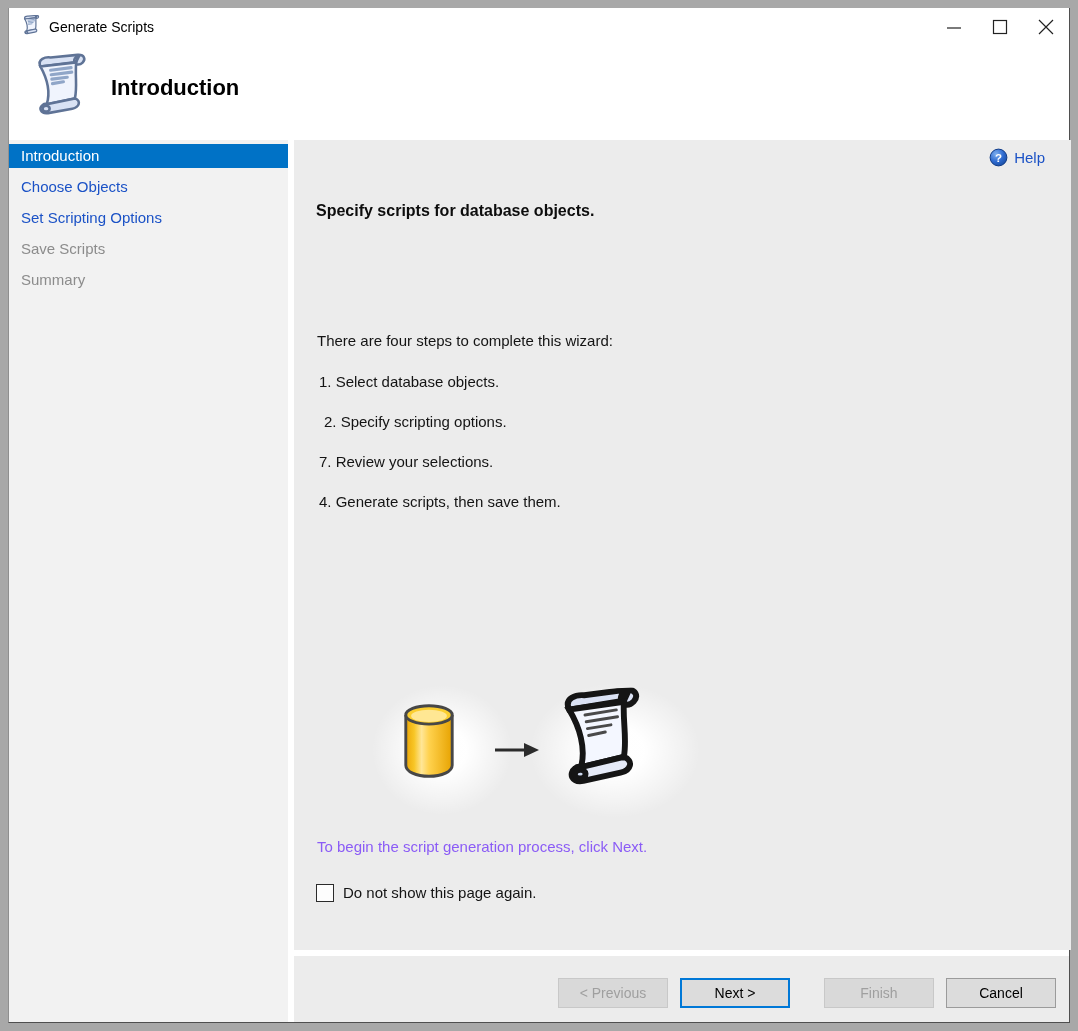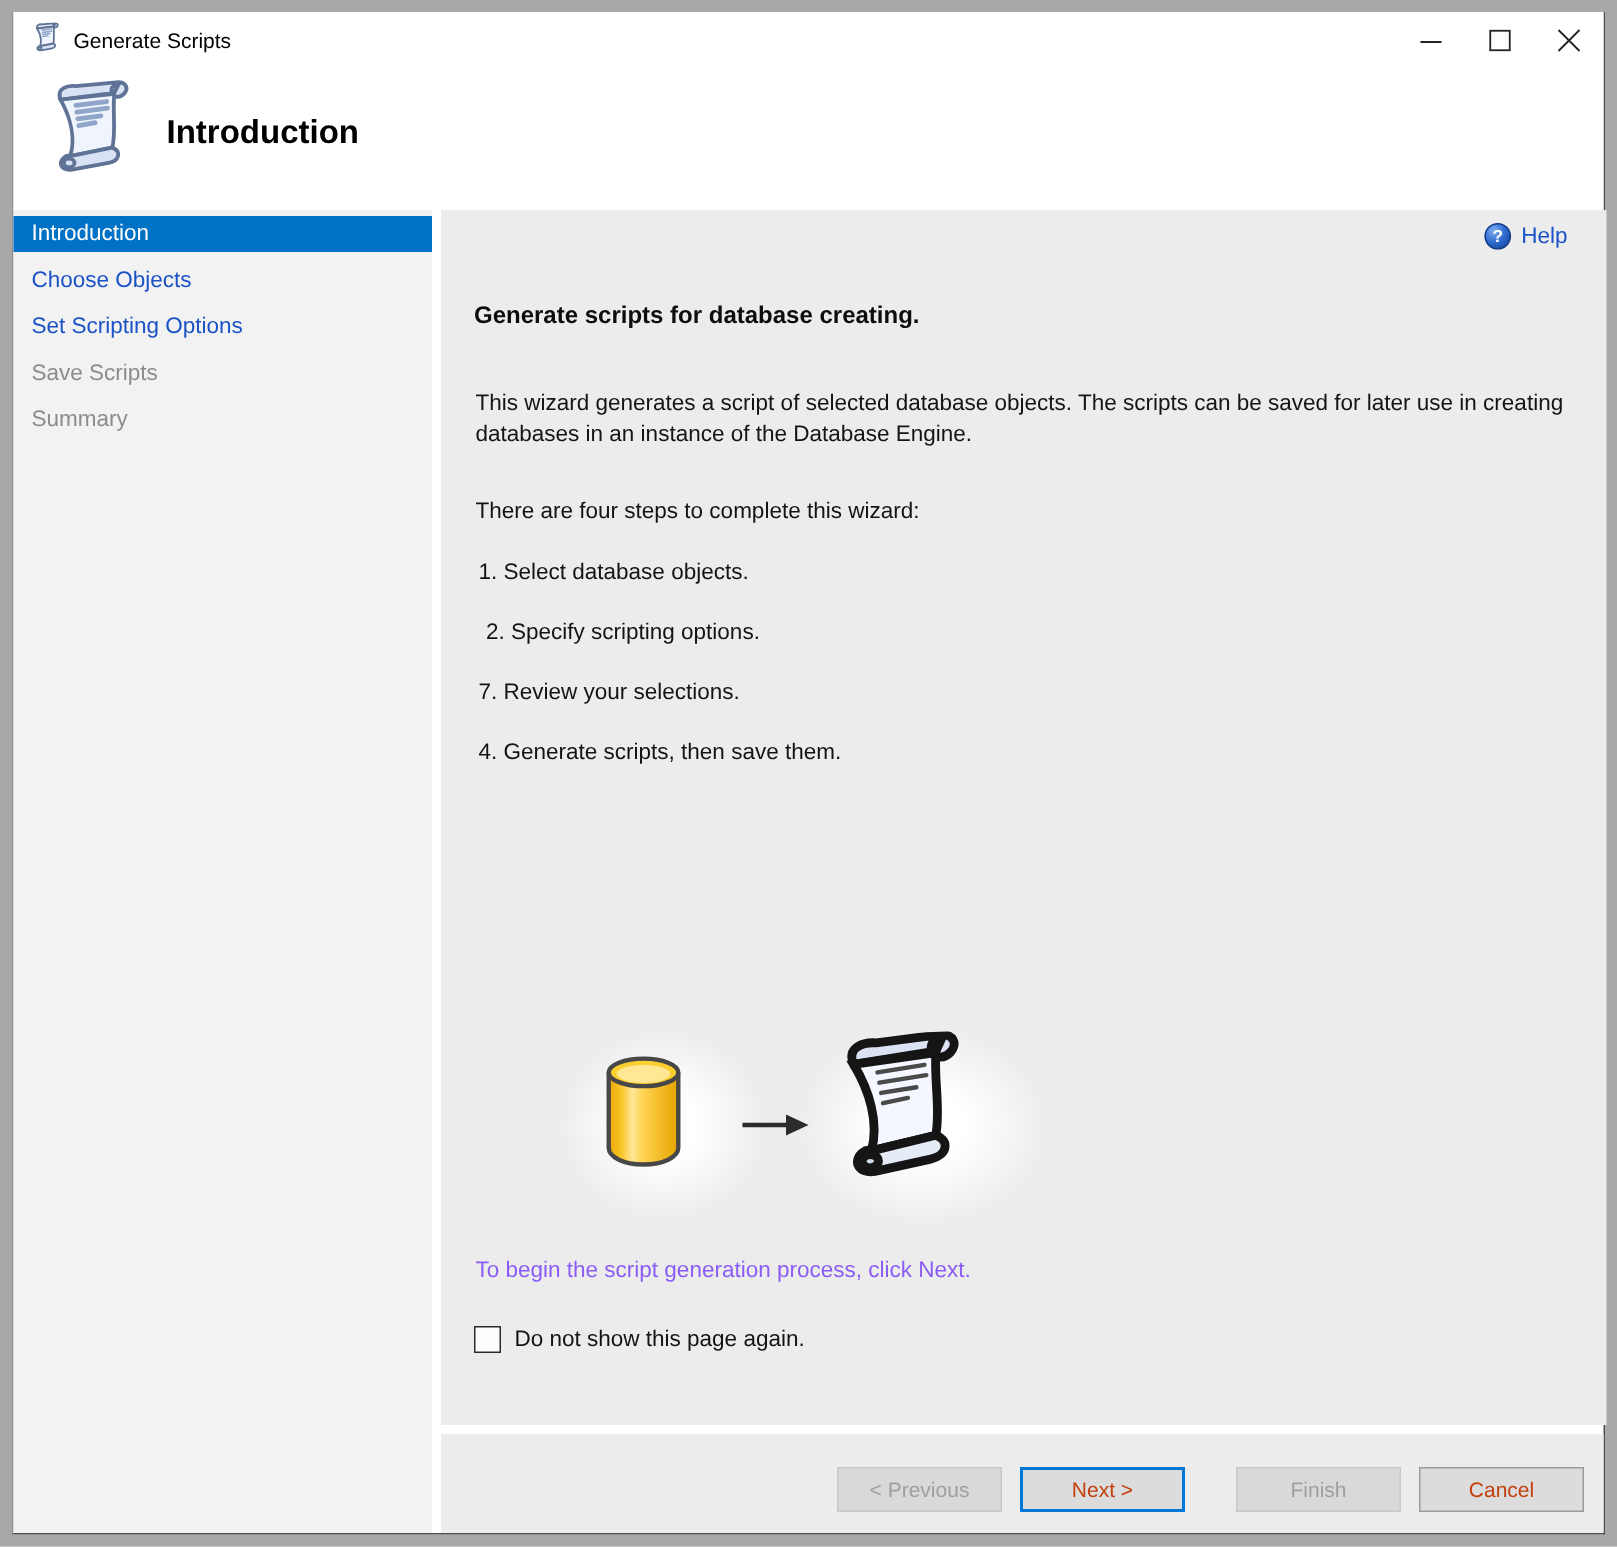--- a/index.html
+++ b/index.html
@@ -50,21 +50,21 @@
   .glow.g2{left:158px;top:0;width:170px;height:135px;}
   .db-icon{position:absolute;left:28px;top:18px;width:58px;height:82px;}
   .arrow-icon{position:absolute;left:122px;top:58px;width:46px;height:18px;}
   .scroll-art{position:absolute;left:168px;top:6px;width:112px;height:118px;transform:rotate(-2deg);}
   .footer-note{position:absolute;left:23px;top:698px;font-size:15px;color:#8b5cf6;}
   .checkbox-row{position:absolute;left:22px;top:744px;display:flex;gap:9px;cursor:pointer;}
   .checkbox{width:18px;height:18px;background:#fdfdfd;border:1px solid #2b2b2b;box-sizing:border-box;}
   .checkbox-label{font-size:15px;color:#141414;}
   
   .bottombar{position:absolute;left:285px;top:948px;right:0;bottom:0;background:#ececec;display:flex;align-items:flex-start;justify-content:flex-end;gap:12px;padding:22px 13px 0 0;box-sizing:border-box;}
-  .btn{width:110px;height:30px;font-size:14px;font-family:"Liberation Sans",sans-serif;background:#dcdcdc;border:1px solid #9b9b9b;color:#c2410c;cursor:pointer;box-sizing:border-box;}
+  .btn{width:110px;height:30px;font-size:14px;font-family:"Liberation Sans",sans-serif;background:#dcdcdc;border:1px solid #9b9b9b;color:#000000;cursor:pointer;box-sizing:border-box;}
   .btn.disabled{color:#9f9f9f;border-color:#c8c8c8;background:#d9d9d9;cursor:default;margin-left:22px;}
   .btn.default{border:2px solid #0078d7;}
   .hidden-defs{position:absolute;width:0;height:0;overflow:hidden;}
 </style>
 </head>
 <body>
 
 <svg class="hidden-defs" aria-hidden="true">
   <defs>
     <g id="scroll-shape">
@@ -133,23 +133,22 @@
             <stop offset="55%" stop-color="#2f6bd0"></stop>
             <stop offset="100%" stop-color="#174a9e"></stop>
           </radialGradient>
         </defs>
         <circle cx="9.5" cy="9.5" r="8.4" fill="url(#helpGrad)" stroke="#123c86" stroke-width="1"></circle>
         <text x="9.5" y="13.6" text-anchor="middle" font-size="11.5" font-weight="bold" fill="#ffffff" font-family="Liberation Sans, sans-serif">?</text>
       </svg>
       <span>Help</span>
     </div>
 
-    <div class="main-heading">Generate scripts for database creating.</div>
-
-    <div class="intro-text">This wizard generates a script of selected database objects. The scripts can be saved for later use in creating databases in an instance of the Database Engine.</div>
+    <div class="main-heading">Specify scripts for database objects.</div>
+
 
     <div class="steps-intro">There are four steps to complete this wizard:</div>
 
     <div class="step s1">1. Select database objects.</div>
     <div class="step s2">2. Specify scripting options.</div>
     <div class="step s3">7. Review your selections.</div>
     <div class="step s4">4. Generate scripts, then save them.</div>
 
     <div class="illustration">
       <div class="glow g1"></div>

